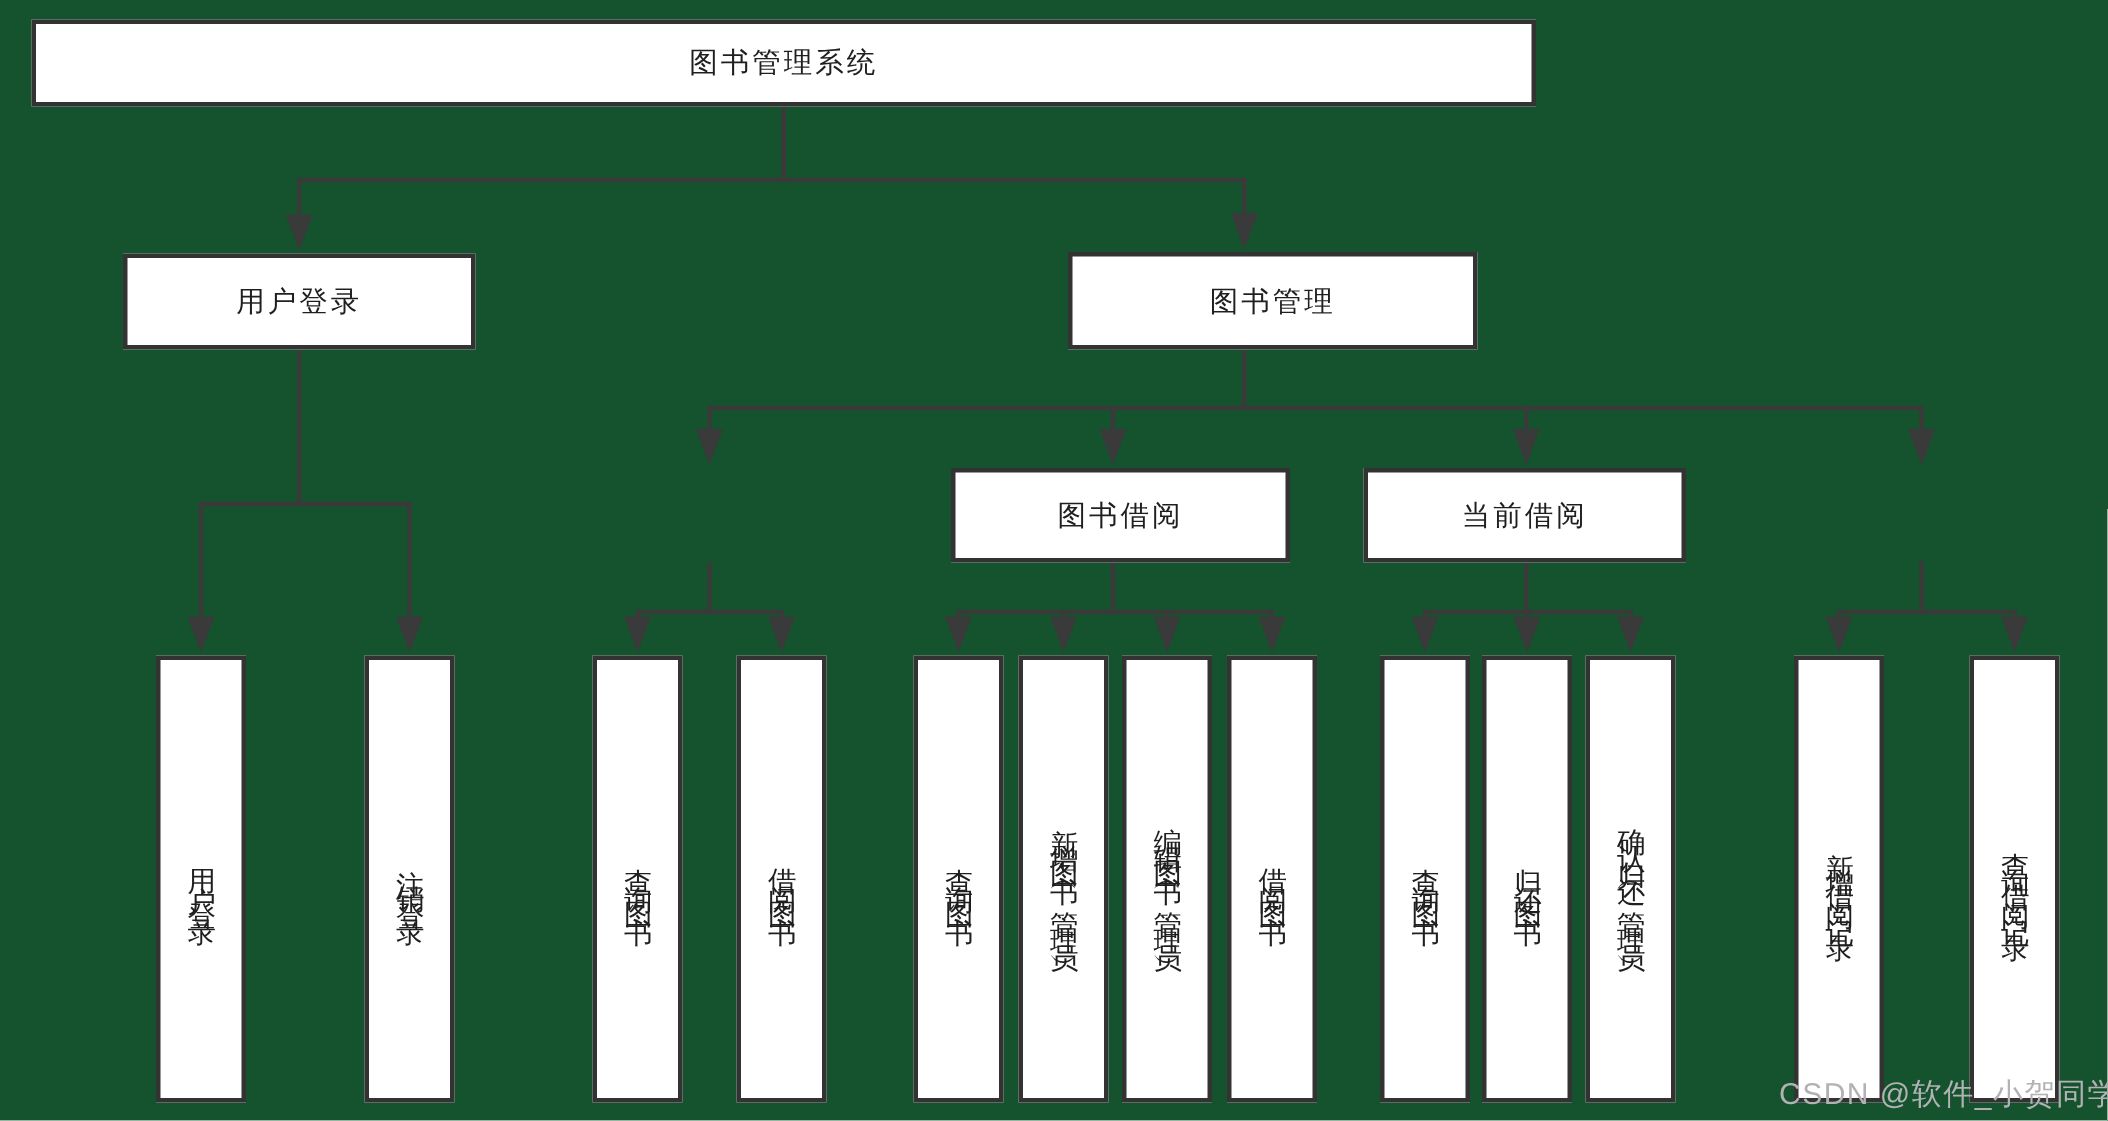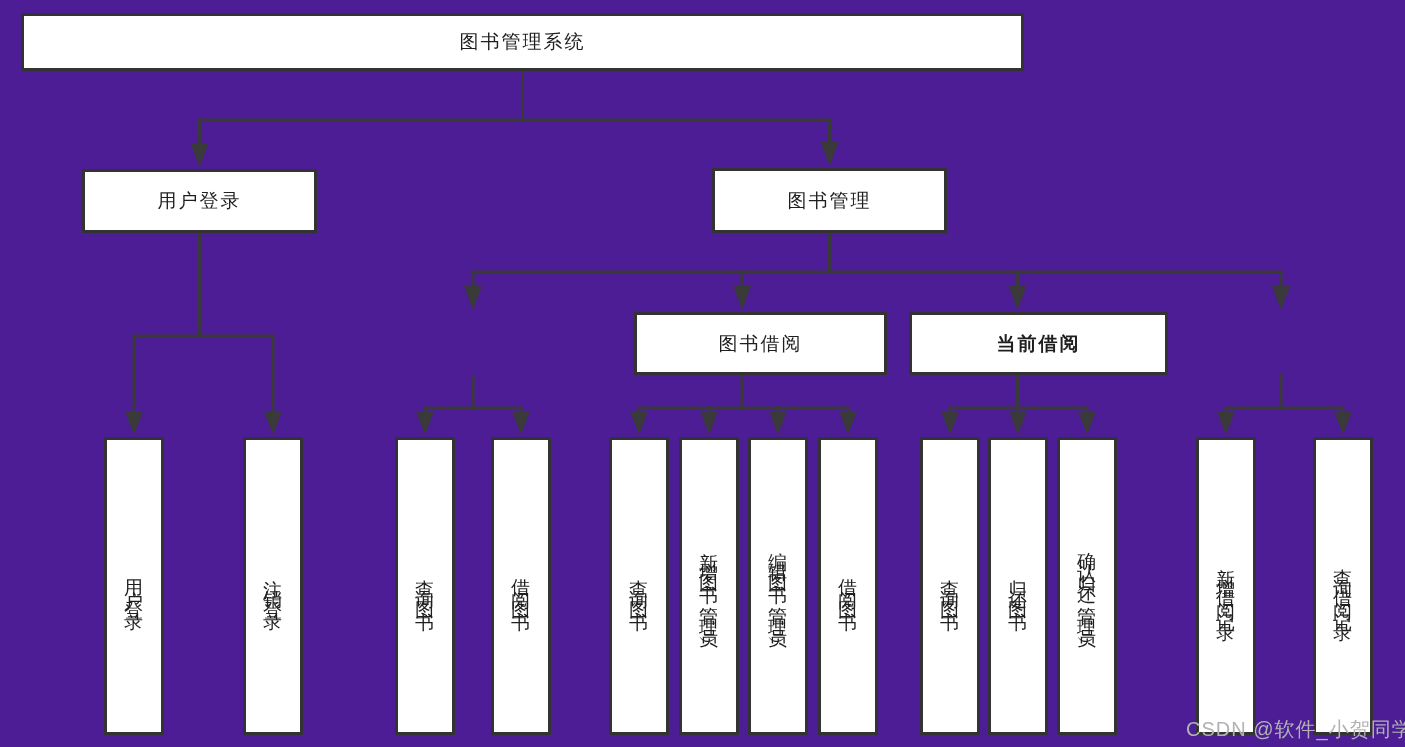--- a/index.html
+++ b/index.html
@@ -1,20 +1,20 @@
 <!DOCTYPE html>
 <html><head>
 <meta charset="utf-8">
 <style>
   html, body { margin: 0; padding: 0; background: #ffffff; }
   #stage {
     position: relative;
     width: 1405px;
     height: 747px;
-    background: #4c1d95;
+    background: #14532d;
     font-family: "Liberation Sans", "DejaVu Sans", sans-serif;
     overflow: hidden;
   }
   #connectors {
     position: absolute;
     left: 0; top: 0;
     width: 1405px; height: 747px;
     pointer-events: none;
   }
   .node {
@@ -46,24 +46,24 @@
     color: #1f1f1f;
     font-size: 19px;
     letter-spacing: 11px;
     line-height: 1;
     z-index: 2;
   }
   .leaf span { display: block; }
   
   #box-root            { left: 21px;   top: 13px;  width: 1003px; height: 58px; }
   #box-user-login      { left: 82px;   top: 169px; width: 235px;  height: 64px; }
-  #box-book-management { left: 712px;  top: 168px; width: 235px;  height: 65px; }
+  #box-book-management { left: 712px;  top: 168px; width: 273px;  height: 65px; }
   #box-new-book        { left: 364px;  top: 312px; width: 218px;  height: 63px; }
-  #box-book-borrow     { left: 634px;  top: 312px; width: 253px;  height: 63px; }
-  #box-current-borrow  { left: 909px;  top: 312px; width: 259px;  height: 63px; font-weight: bold; }
+  #box-book-borrow     { left: 634px;  top: 312px; width: 226px;  height: 63px; }
+  #box-current-borrow  { left: 909px;  top: 312px; width: 215px;  height: 63px; }
   #box-borrow-records  { left: 1174px; top: 312px; width: 215px;  height: 62px; }
   
   #leaf-user-login     { left: 104px; }
   #leaf-logout         { left: 243px; }
   #leaf-query-book-1   { left: 395px; }
   #leaf-borrow-book-1  { left: 491px; }
   #leaf-query-book-2   { left: 609px; }
   #leaf-add-book       { left: 679px; }
   #leaf-edit-book      { left: 748px; }
   #leaf-borrow-book-2  { left: 818px; }

